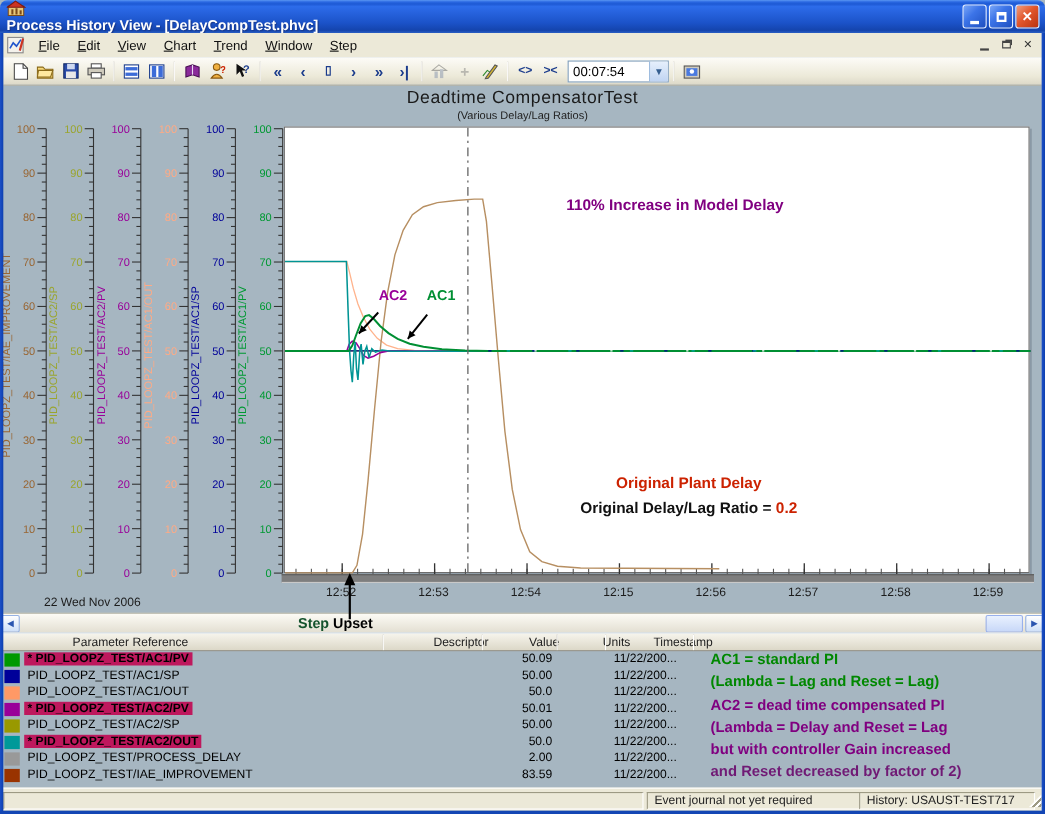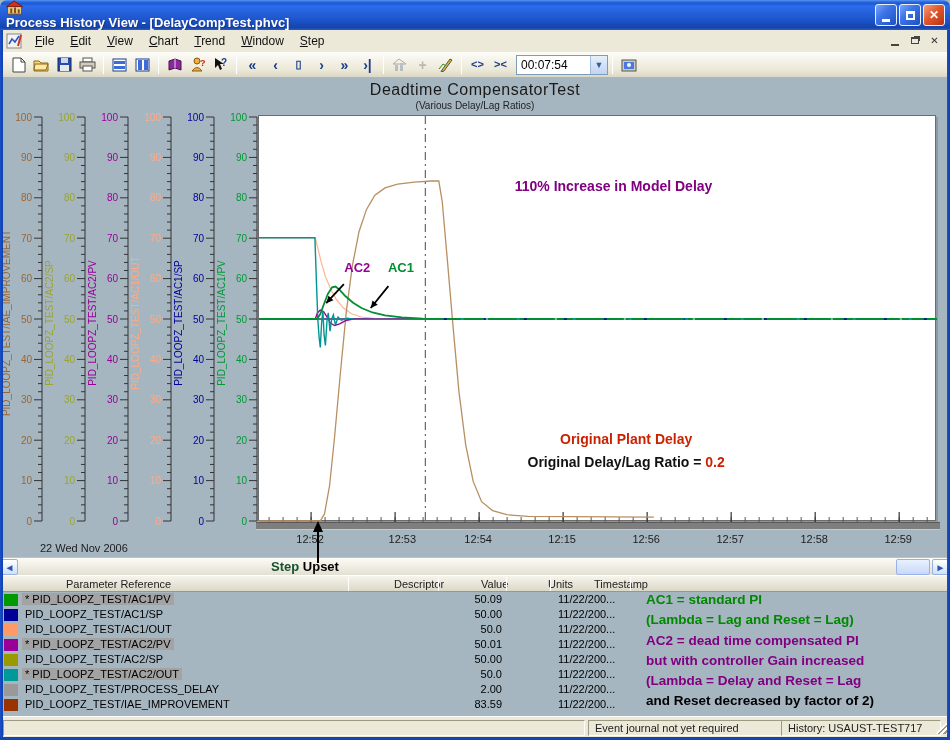--- a/index.html
+++ b/index.html
@@ -70,21 +70,21 @@
   
   #table-section { position:absolute; left:0; top:575px; width:950px; height:141px; background:#a6b6c1; }
   #table-header { position:absolute; left:0; top:0; width:950px; height:17px;
     background:linear-gradient(180deg,#f6f4ec,#dcd8c8); border-top:1px solid #fff; border-bottom:1px solid #9a968a;
     font-size:11px; color:#222; }
   .hdr-cell { position:absolute; top:2px;padding-left:36px; }
   .hdr-sep { position:absolute; top:1px; width:1px; height:14px; background:#a8a494; border-right:1px solid #fff; }
   .trow { position:absolute; left:0; width:950px; height:15px; font-size:11px; color:#000; }
   .swatch { position:absolute; left:4px; top:1px; width:14px; height:12px; }
   .pname { position:absolute; left:22px; top:0px; padding:0 3px; white-space:nowrap; }
-  .pname.sel { background:#a3a3a3; }
+  .pname.sel { background:#be185d;font-weight:bold; }
   .pval { position:absolute; left:443px; width:59px; top:0; text-align:right; }
   .pts { position:absolute; left:558px; top:0; }
   #notes { position:absolute; left:646px; top:15px; font-size:13.5px; font-weight:bold; line-height:20.3px; white-space:nowrap; }
 
   
   #statusbar { position:absolute; left:0; top:716px; width:950px; height:21px; background:#ece9d8; border-top:1px solid #fff; }
   .sb-panel { position:absolute; top:3px; height:16px; border:1px solid; border-color:#9d9a84 #fff #fff #9d9a84;
     font-size:11px; color:#222; padding:1px 6px; white-space:nowrap; }
   #sb-grip { position:absolute; right:3px; bottom:3px; width:12px; height:12px;
     background: repeating-linear-gradient(135deg,#fff 0 2px,#9d9a84 2px 4px); clip-path:polygon(100% 0,100% 100%,0 100%); }
@@ -744,21 +744,21 @@
           <text x="354.542750929368" y="74.70400000000002" text-anchor="middle" font-size="14" font-weight="bold" fill="#800080">110% Increase in Model Delay</text>
           <text x="98.29739776951672" y="156.30999999999997" text-anchor="middle" font-size="13" font-weight="bold" fill="#990099">AC2</text>
           <text x="141.98513011152414" y="156.30999999999997" text-anchor="middle" font-size="13" font-weight="bold" fill="#008f33">AC1</text>
           <text x="367.1449814126394" y="328.04799999999994" text-anchor="middle" font-size="14" font-weight="bold" fill="#cc2200">Original Plant Delay</text>
           <text x="367.1449814126394" y="350.784" text-anchor="middle" font-size="14" font-weight="bold" fill="#111111"><tspan>Original Delay/Lag Ratio = </tspan><tspan fill="#cc2200">0.2</tspan></text>
         </svg>
     </div>
     <div id="xaxis-bar"></div>
     <div id="xtick-labels">
         <div class="xtick-label" style="left: 288.089px;">12:52</div>
-        <div class="xtick-label" style="left: 372.104px; text-align: right;">12:53</div>
+        <div class="xtick-label" style="left: 372.104px;">12:53</div>
         <div class="xtick-label" style="left: 456.119px;">12:54</div>
         <div class="xtick-label" style="left: 540.134px;">12:15</div>
         <div class="xtick-label" style="left: 624.149px;">12:56</div>
         <div class="xtick-label" style="left: 708.164px;">12:57</div>
         <div class="xtick-label" style="left: 792.178px;">12:58</div>
         <div class="xtick-label" style="left: 876.193px;">12:59</div>
       </div>
     <div id="date-label">22 Wed Nov 2006</div>
 
     <div id="scrollrow">
@@ -836,23 +836,23 @@
           <span class="swatch" style="background: rgb(153, 51, 0);"></span>
           <span class="pname">PID_LOOPZ_TEST/IAE_IMPROVEMENT</span>
           <span class="pval">83.59</span>
           <span class="pts">11/22/200...</span>
         </div>
       </div>
     <div id="notes">
         <div style="color: rgb(0, 136, 0);">AC1 = standard PI</div>
         <div style="color: rgb(0, 136, 0);">(Lambda = Lag and Reset = Lag)</div>
         <div style="color: rgb(128, 0, 128);">AC2 = dead time compensated PI</div>
+        <div style="color: rgb(128, 0, 128);">(Lambda = Delay and Reset = Lag</div>
         <div style="color: rgb(128, 0, 128);">but with controller Gain increased</div>
-        <div style="color: rgb(128, 0, 128);">(Lambda = Delay and Reset = Lag</div>
-        <div style="color: #000000;">and Reset decreased by factor of 2)</div>
+        <div style="color: #701a75;">and Reset decreased by factor of 2)</div>
       </div>
   </div>
 
   <div id="statusbar">
     <div class="sb-panel" style="left:3px; width:582px;"></div>
     <div class="sb-panel" style="left:588px; width:194px;">Event journal not yet required</div>
     <div class="sb-panel" style="left:781px; width:160px;">History: USAUST-TEST717</div>
     <div id="sb-grip"></div>
   </div>
 

